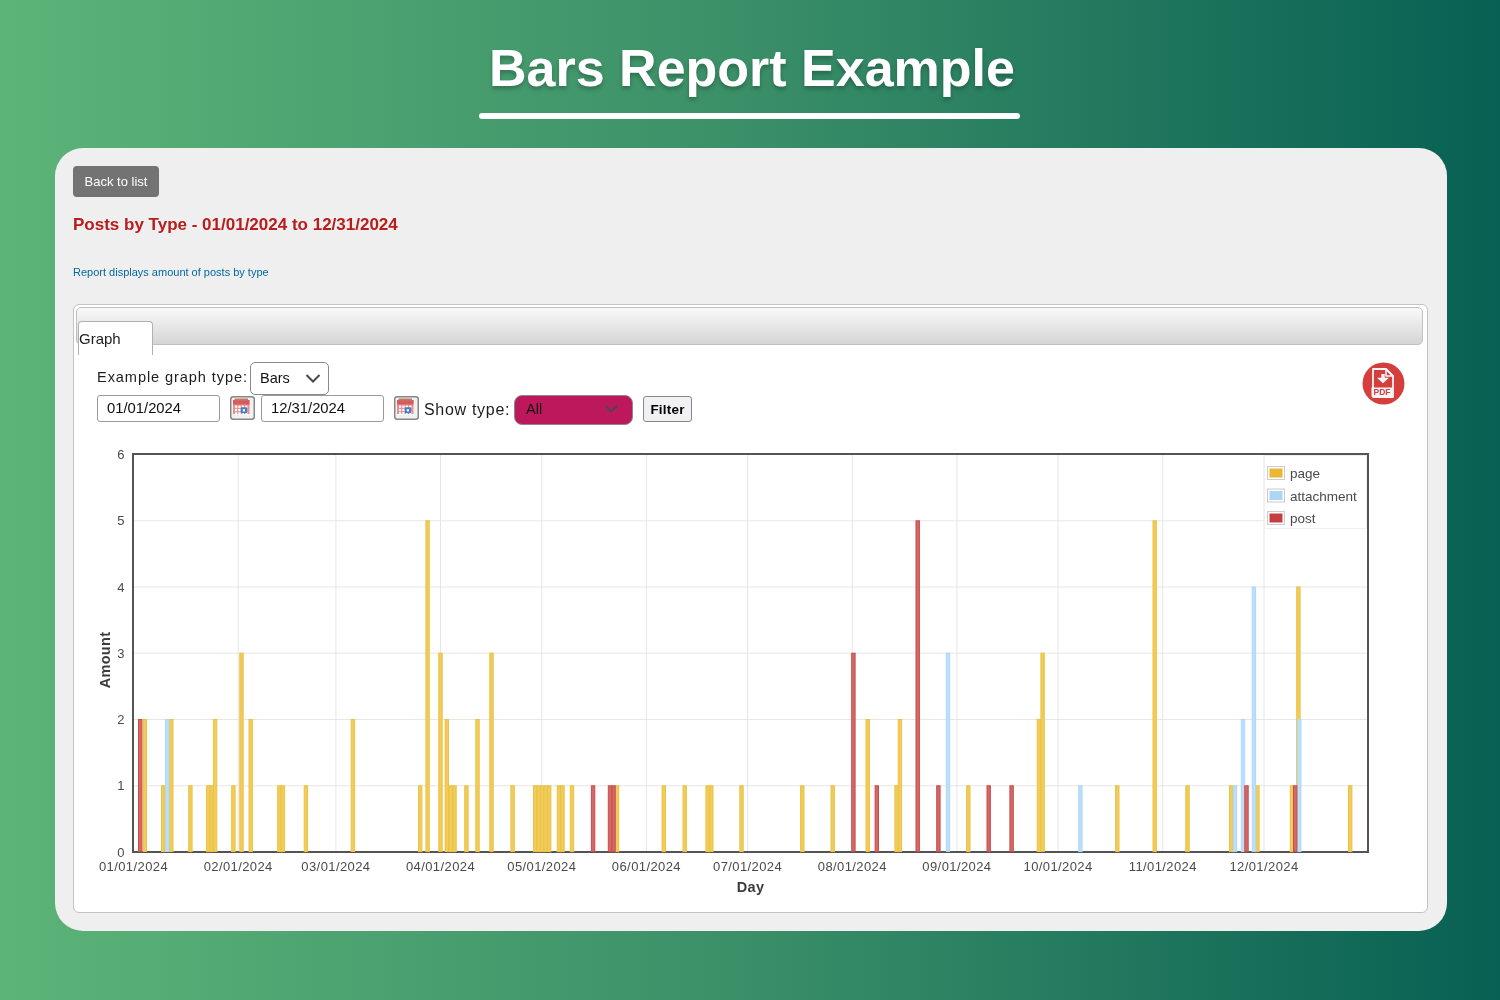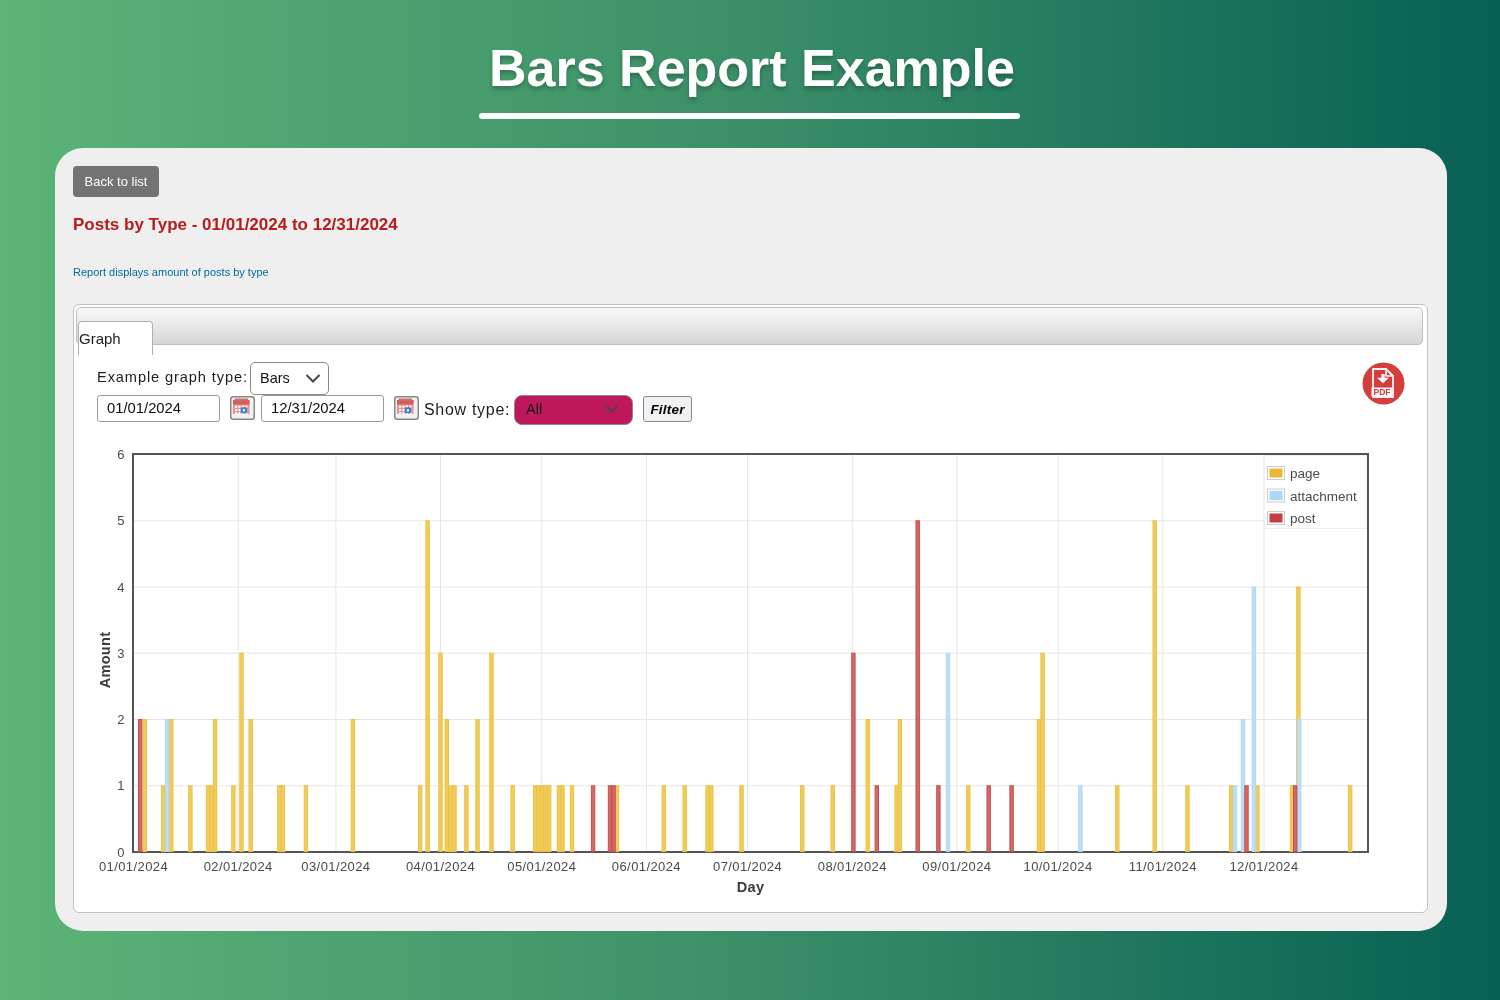--- a/index.html
+++ b/index.html
@@ -50,21 +50,21 @@
   .sel1{position:absolute;left:250px;top:362px;width:77px;height:31px;background:#fff;border:1px solid #8a8a8a;border-radius:5px;}
   .sel1 span{position:absolute;left:9px;top:7px;font-size:14.5px;color:#111;}
   .inp{position:absolute;background:#fff;border:1px solid #9b9b9b;border-radius:3px;width:121px;height:25px;top:395px;}
   .inp span{position:absolute;left:9px;top:4px;font-size:14.8px;color:#101010;}
   .lab2{position:absolute;left:424px;top:401px;font-size:16px;color:#1d1d1d;letter-spacing:0.7px;}
   .sel2{position:absolute;left:514px;top:395px;width:117px;height:28px;background:#be185d;border:1px solid #8a8a8a;border-radius:8px;}
   .sel2 span{position:absolute;left:11px;top:5px;font-size:14.5px;color:#111;}
   .filter{
     position:absolute;left:643px;top:396px;width:47px;height:24px;
     background:#f1f1f3;border:1px solid #86868f;border-radius:3px;
-    font-size:13.5px;font-weight:bold;color:#000;display:flex;align-items:center;justify-content:center;letter-spacing:0.2px;font-style:italic;
+    font-size:13.5px;font-weight:bold;color:#000;display:flex;align-items:center;justify-content:center;letter-spacing:0.2px;
   }
   svg{position:absolute;left:0;top:0;}
 </style>
 </head>
 <body>
   <div class="title">Bars Report Example</div>
   <div class="underline"></div>
   <div class="card"></div>
   <div class="backbtn">Back to list</div>
   <div class="h2">Posts by Type - 01/01/2024 to 12/31/2024</div>

